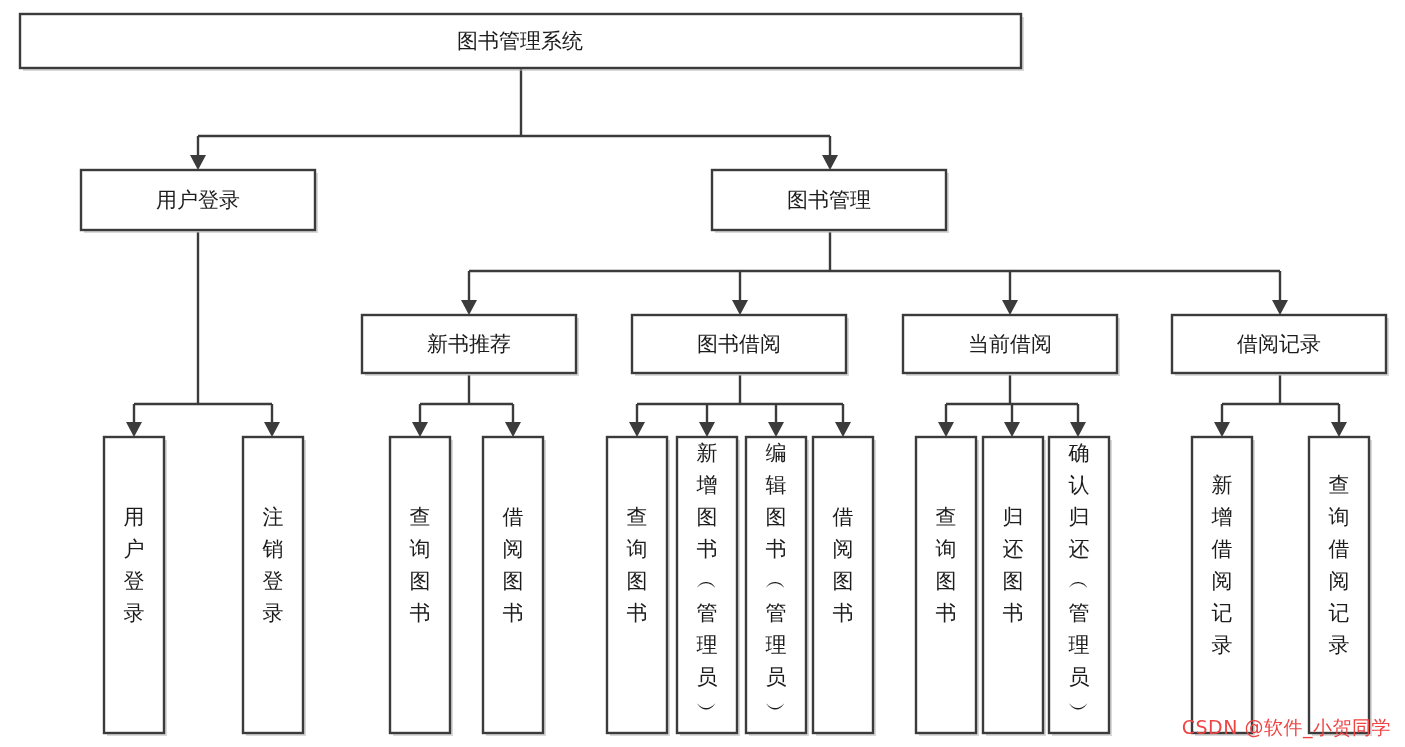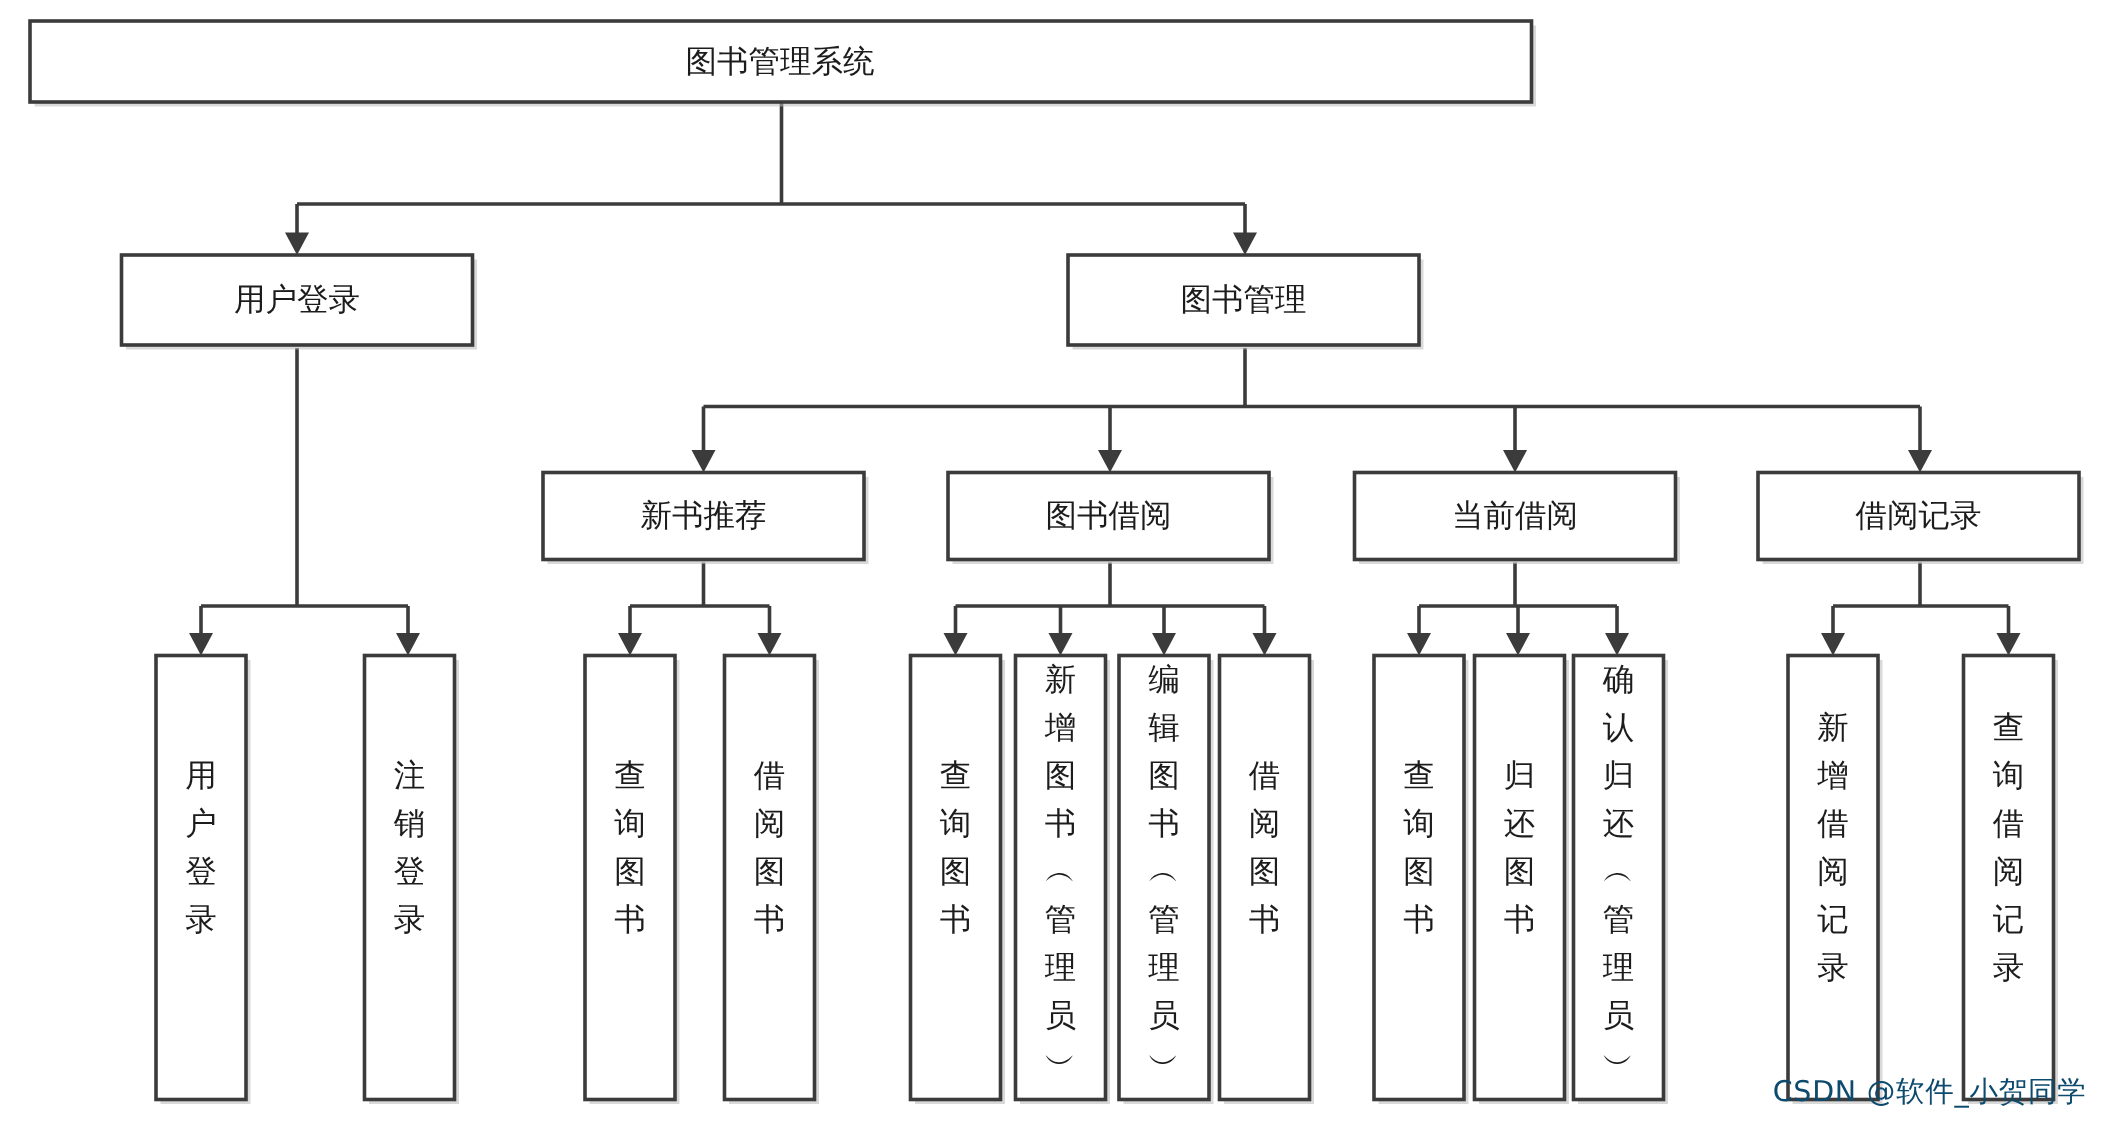--- a/index.html
+++ b/index.html
@@ -53,21 +53,21 @@
     fill: #1c1c1c;
     font-size: 21px;
     text-anchor: middle;
   }
   .watermark {
     position: absolute;
     right: 14px;
     bottom: 6px;
     font-family: "DejaVu Sans", "Liberation Sans", sans-serif;
     font-size: 19px;
-    color: #0c4a6e;
+    color: #ef4444;
     letter-spacing: 0.5px;
     white-space: nowrap;
     user-select: none;
     margin-left: 21px;
   }
 </style>
 </head>
 <body>
 
 <div id="diagram-root">

